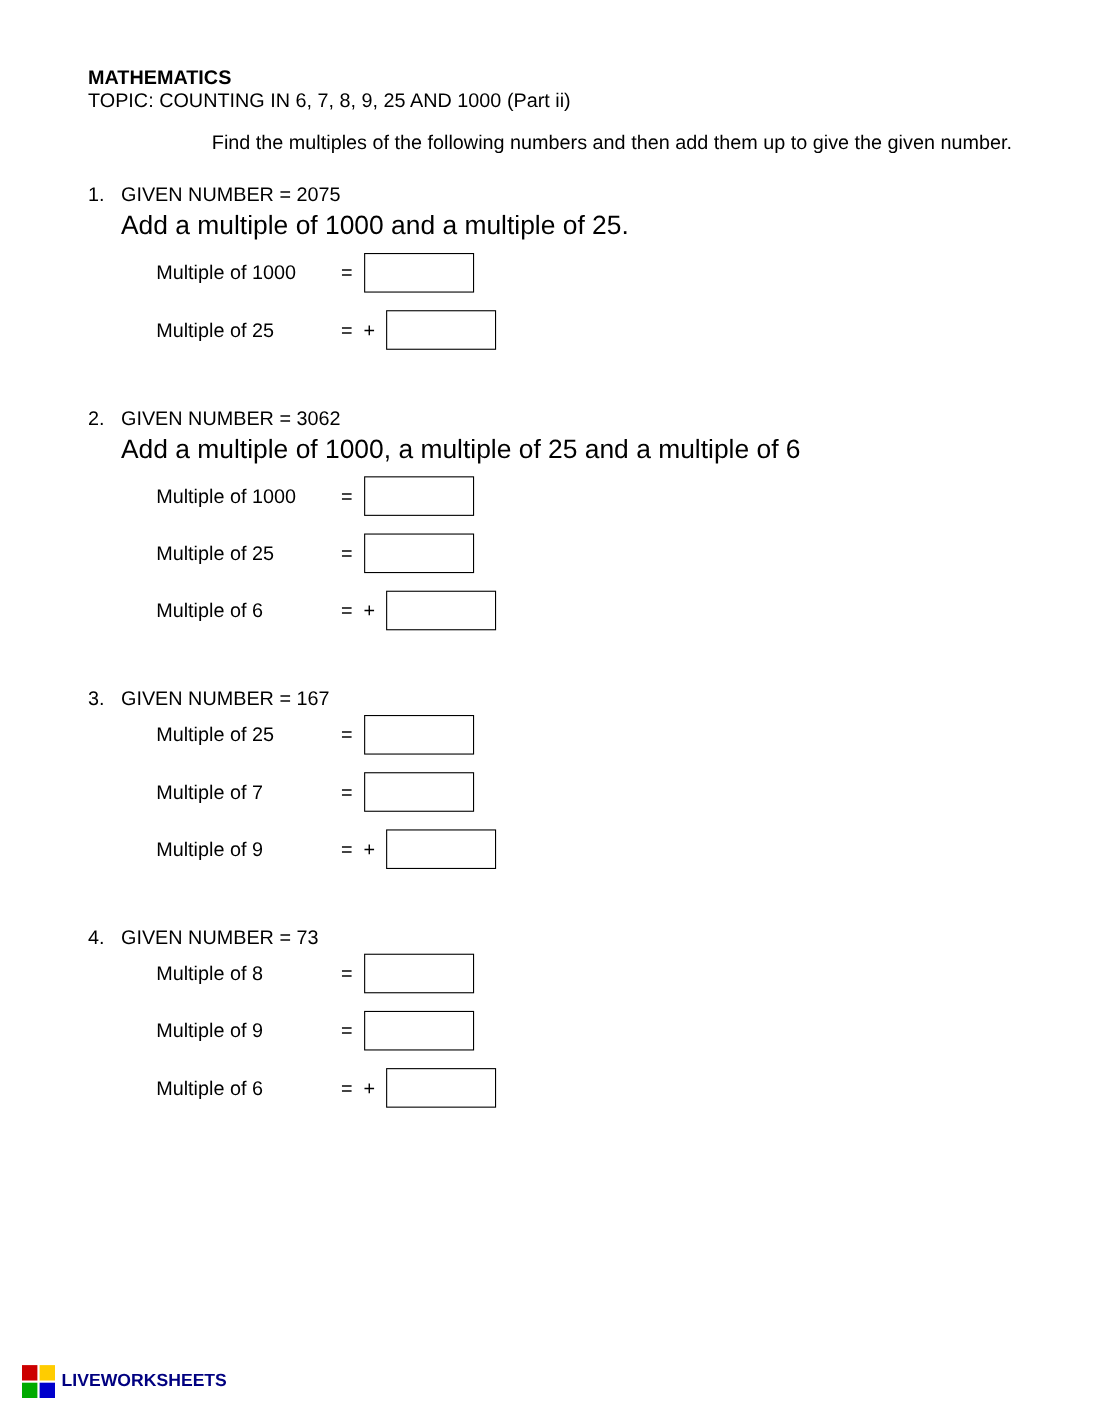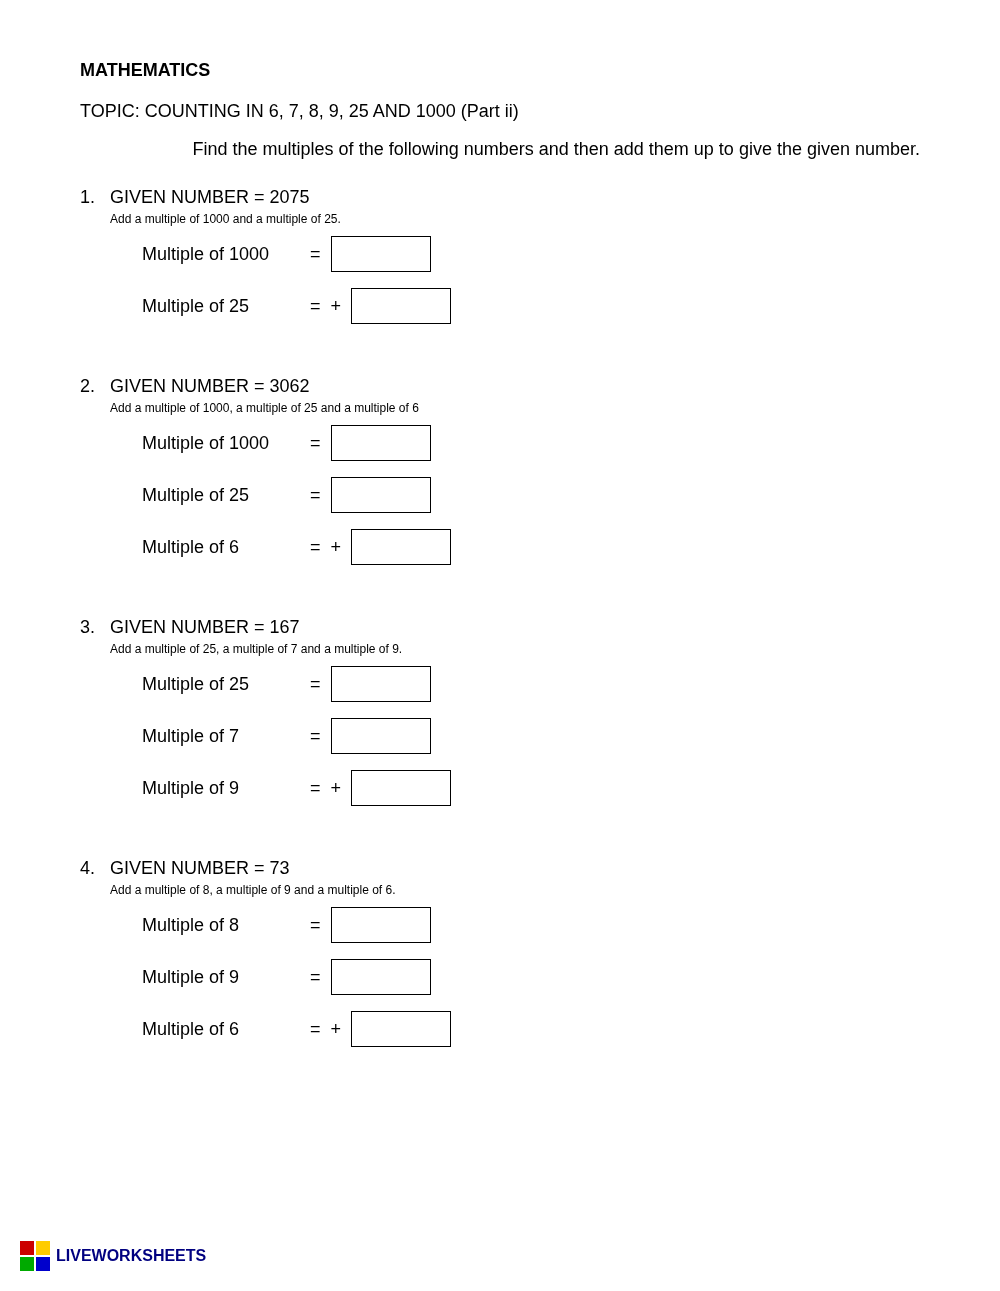--- a/index.html
+++ b/index.html
@@ -19,21 +19,20 @@
     }
 
     .header-title {
       font-weight: bold;
       font-size: 18px;
     }
 
     .topic {
       font-size: 18px;
       margin-bottom: 14px;
-      margin-top: 20px;
     }
 
     .instructions {
       font-size: 18px;
       margin-bottom: 24px;
       line-height: 1.5;
       text-align: right;
     }
 
     .questions-list {
@@ -60,21 +59,21 @@
       flex: 1;
     }
 
     .given-number {
       font-size: 18px;
       font-weight: normal;
       margin-bottom: 4px;
     }
 
     .add-instruction {
-      font-size: 12px;
+      font-size: 24px;
       margin-bottom: 10px;
     }
 
     .answer-row {
       display: flex;
       align-items: center;
       margin-bottom: 16px;
       font-size: 18px;
       gap: 8px;
       margin-left: 32px;
@@ -203,21 +202,20 @@
             <input type="text" class="answer-box" style="">
           </div>
         </div>
       </div>
     </li>
     <li class="question-item">
       <div class="question-header">
         <span class="question-number">3.</span>
         <div class="question-body">
           <p class="given-number">GIVEN NUMBER = 167</p>
-          <p class="add-instruction">Add a multiple of 25, a multiple of 7 and a multiple of 9.</p>
           <div class="answer-row">
             <span class="answer-label">Multiple of 25</span>
             <span class="equals-sign">=</span>
             <input type="text" class="answer-box" style="">
           </div>
           <div class="answer-row">
             <span class="answer-label">Multiple of 7</span>
             <span class="equals-sign">=</span>
             <input type="text" class="answer-box" style="">
           </div>
@@ -228,21 +226,20 @@
             <input type="text" class="answer-box" style="">
           </div>
         </div>
       </div>
     </li>
     <li class="question-item">
       <div class="question-header">
         <span class="question-number">4.</span>
         <div class="question-body">
           <p class="given-number">GIVEN NUMBER = 73</p>
-          <p class="add-instruction">Add a multiple of 8, a multiple of 9 and a multiple of 6.</p>
           <div class="answer-row">
             <span class="answer-label">Multiple of 8</span>
             <span class="equals-sign">=</span>
             <input type="text" class="answer-box" style="">
           </div>
           <div class="answer-row">
             <span class="answer-label">Multiple of 9</span>
             <span class="equals-sign">=</span>
             <input type="text" class="answer-box" style="">
           </div>

